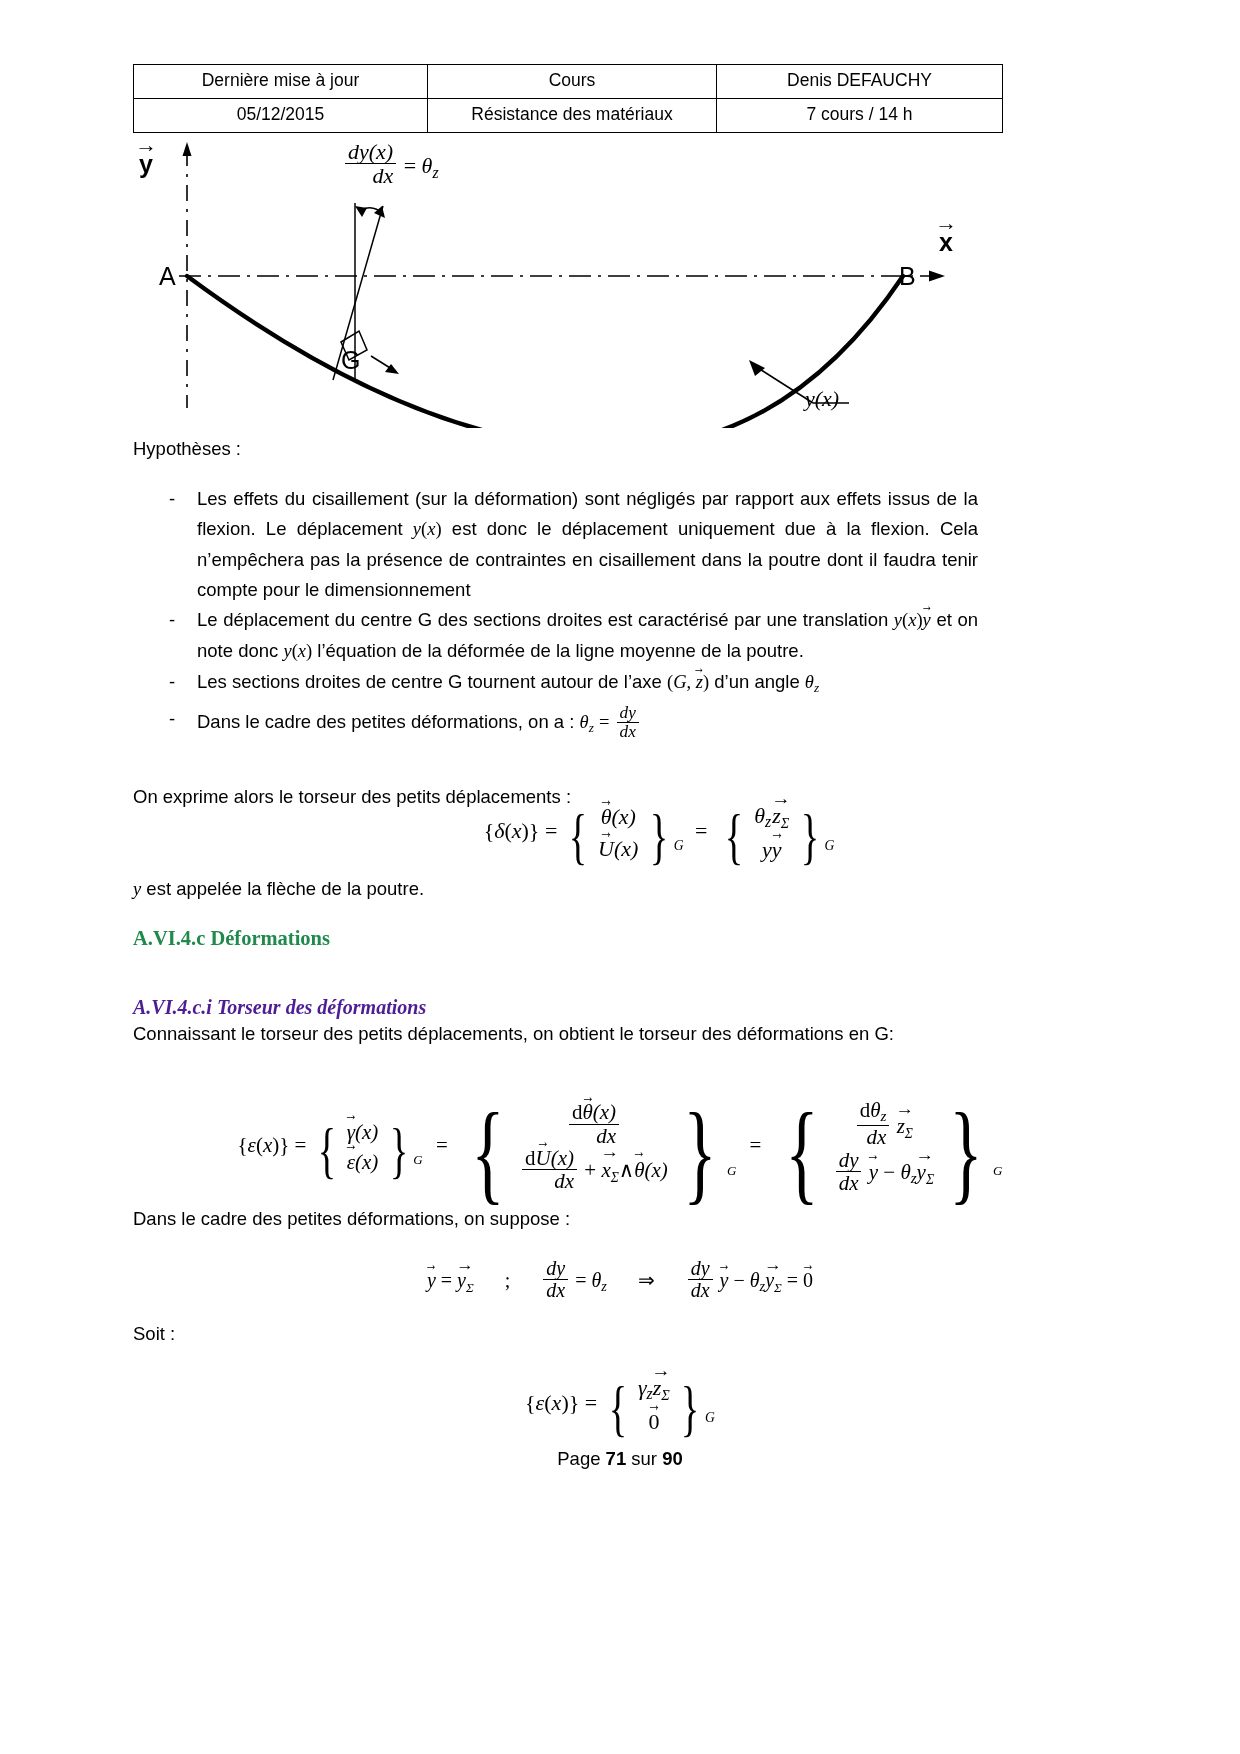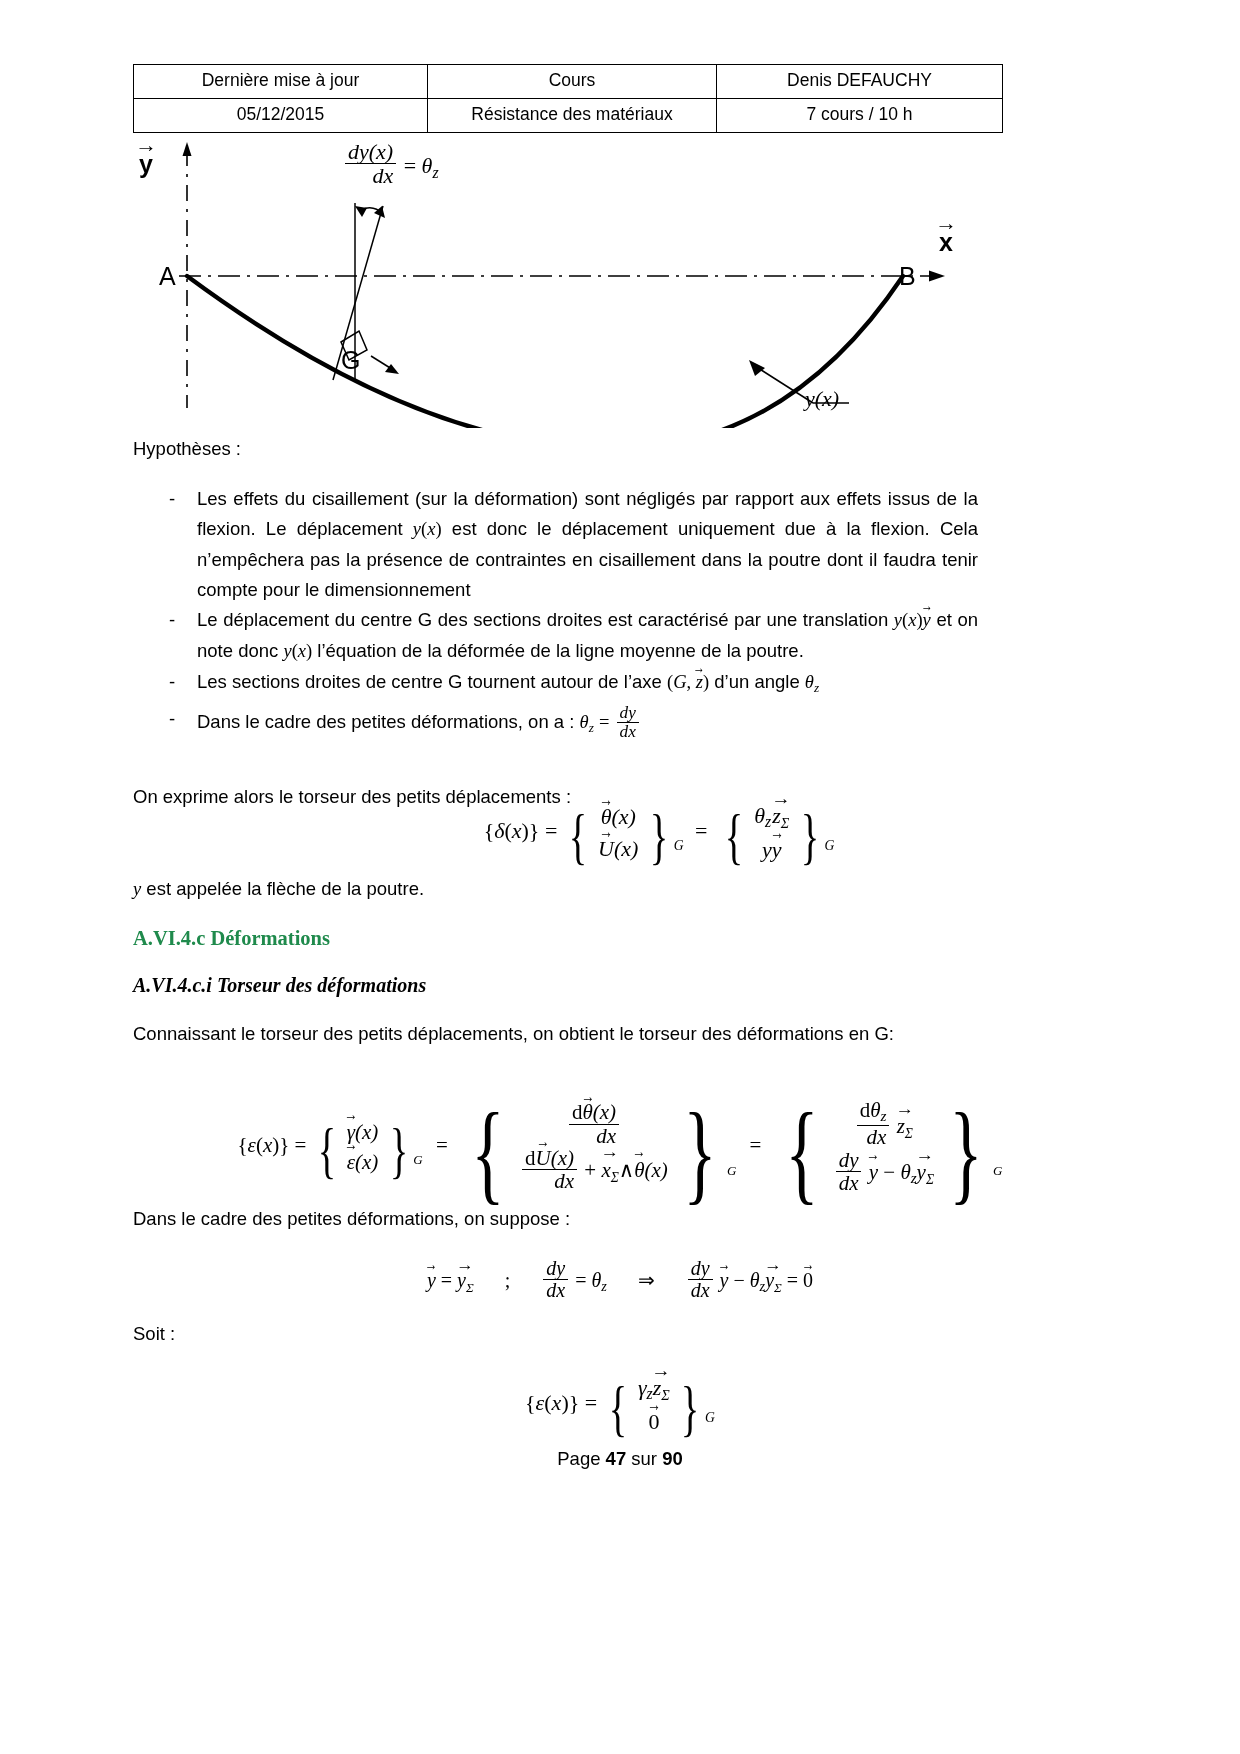--- a/index.html
+++ b/index.html
@@ -147,21 +147,22 @@
     font-size: 20.5px;
     color: #1f8a4c;
   }
   .h-orange {
     position: absolute;
     left: 133px;
     font-family: "Liberation Serif", serif;
     font-weight: bold;
     font-style: italic;
     font-size: 20px;
-    color: #000000;
+    color: #4c1d95;
+    margin-top: 22px;
   }
 
   
   .eq {
     position: absolute;
     width: 1240px;
     left: 0;
     text-align: center;
     font-family: "Liberation Serif", serif;
     font-style: italic;
@@ -207,21 +208,21 @@
   <table class="header-table">
     <tbody>
         <tr>
       <td class="col-a">Dernière mise à jour</td>
       <td class="col-b">Cours</td>
       <td class="col-c">Denis DEFAUCHY</td>
     </tr>
     <tr>
       <td class="col-a">05/12/2015</td>
       <td class="col-b">Résistance des matériaux</td>
-      <td class="col-c">7 cours / 10 h</td>
+      <td class="col-c">7 cours / 14 h</td>
     </tr>
   </tbody>
     </table>
 
   <div class="figure">
     <svg width="842" height="300" viewBox="0 0 842 300">
 
       <line x1="54" y1="22" x2="54" y2="280" stroke="#000" stroke-width="1.6" stroke-dasharray="16,8,3,8"></line>
 
       <polygon points="54,14 49.5,28 58.5,28" fill="#000"></polygon>
@@ -383,16 +384,16 @@
     <span style="font-style:normal;">{<span class="mi">ε</span>(<span class="mi">x</span>)} =</span>
     <span class="brace" style="font-size:62px; vertical-align:-0.30em;">{</span>
     <span class="stack">
       <div><span class="mi">γ</span><span class="mi sub">z</span><span class="mi ovl">z<sub style="font-size:0.65em;">Σ</sub></span></div>
       <div><span class="mr supvec">0</span></div>
     </span>
     <span class="brace" style="font-size:62px; vertical-align:-0.30em;">}</span><span class="subG">G</span>
   </div>
 
   <div class="footer">
-    <span>Page </span><b>47</b><span> sur </span><b>90</b>
+    <span>Page </span><b>71</b><span> sur </span><b>90</b>
   </div>
 
 </div>
 
 </body></html>

